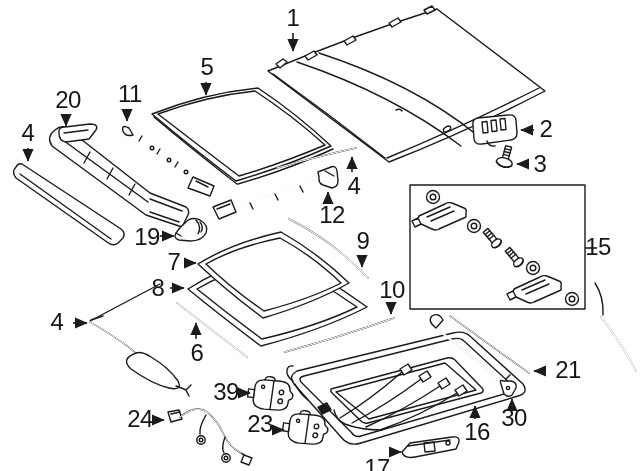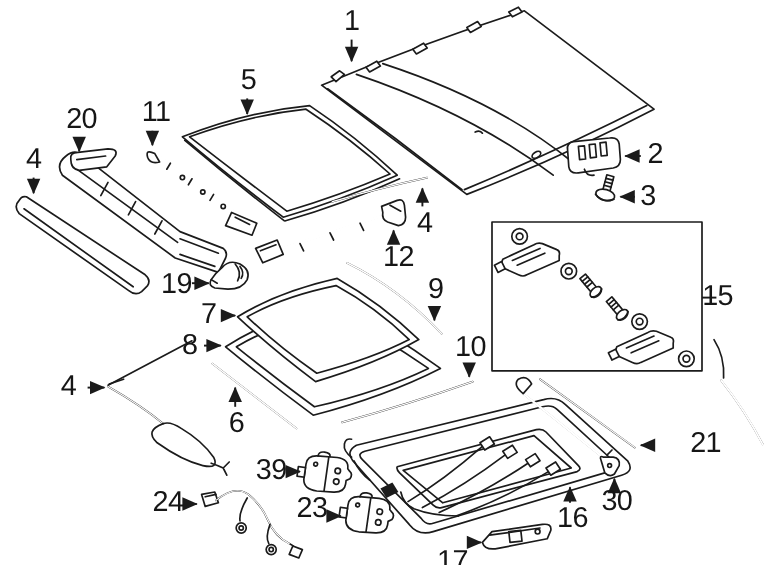--- a/index.html
+++ b/index.html
@@ -294,18 +294,18 @@
 <div class="co" style="left:130px;top:94px">11</div>
 <div class="co" style="left:332px;top:215px">12</div>
 <div class="co" style="left:57px;top:322px">4</div>
 <div class="co" style="left:354px;top:186px">4</div>
 <div class="co" style="left:598px;top:247px">15</div>
 <div class="co" style="left:477px;top:432px">16</div>
 <div class="co" style="left:377px;top:468px">17</div>
 <div class="co" style="left:68px;top:100px">20</div>
 <div class="co" style="left:147px;top:237px">19</div>
 <div class="co" style="left:514px;top:418px">30</div>
-<div class="co" style="left:588px;top:370px">21</div>
+<div class="co" style="left:568px;top:370px">21</div>
 <div class="co" style="left:226px;top:392px">39</div>
 <div class="co" style="left:260px;top:424px">23</div>
 <div class="co" style="left:140px;top:419px">24</div>
 
 </div>
 
 </body></html>

